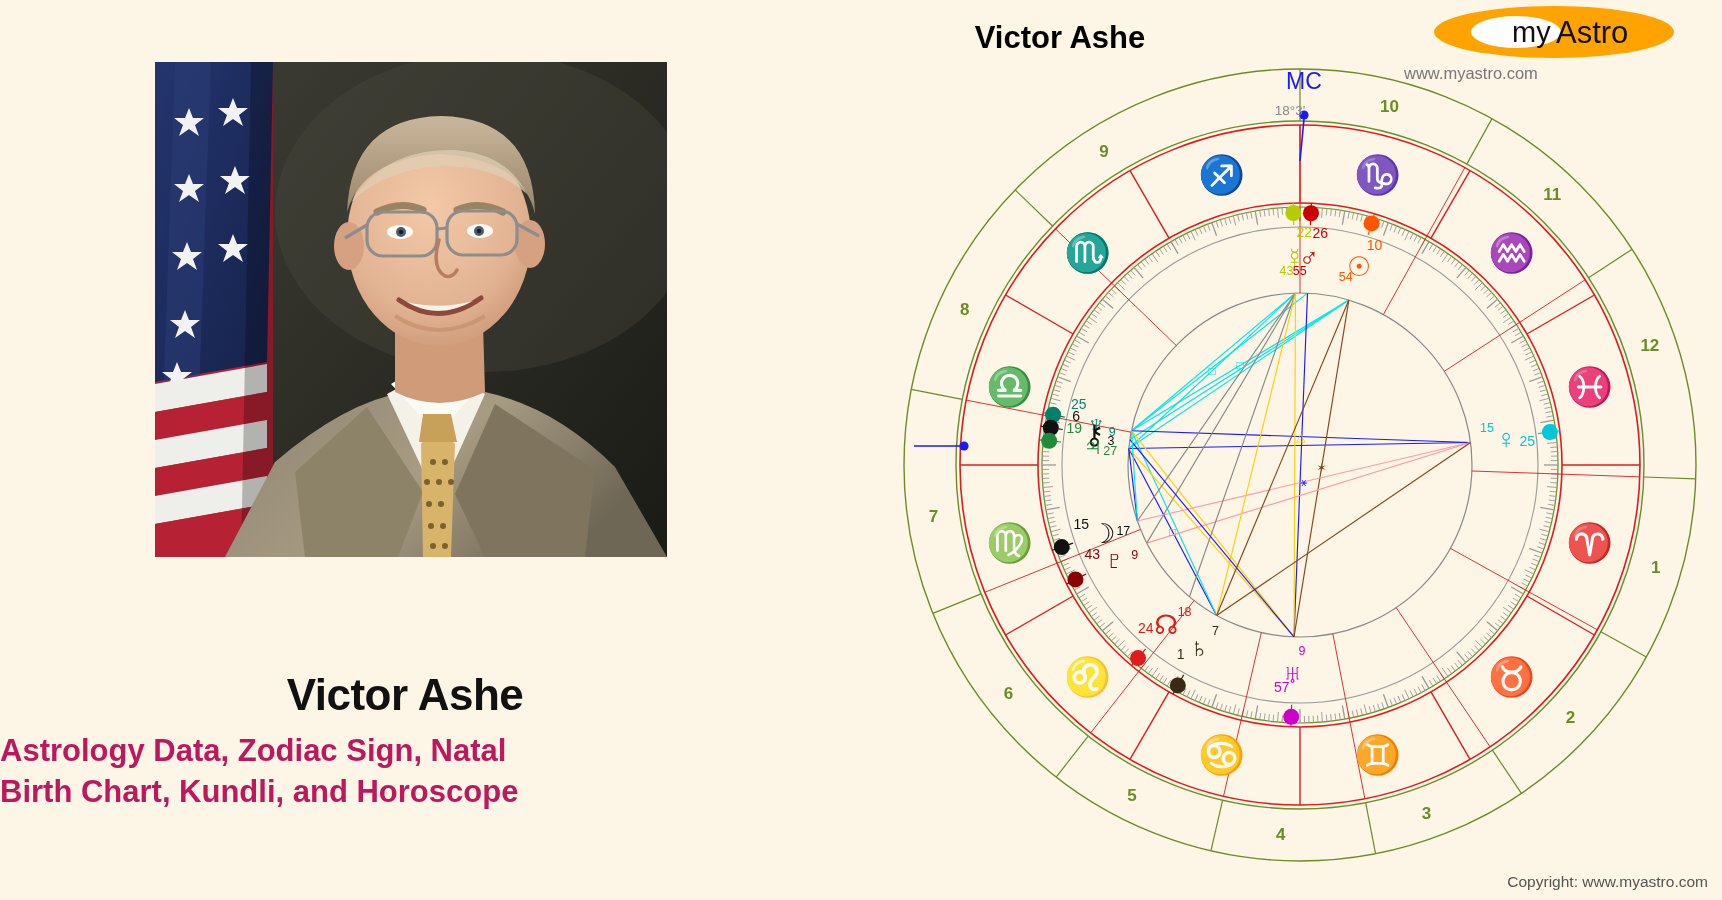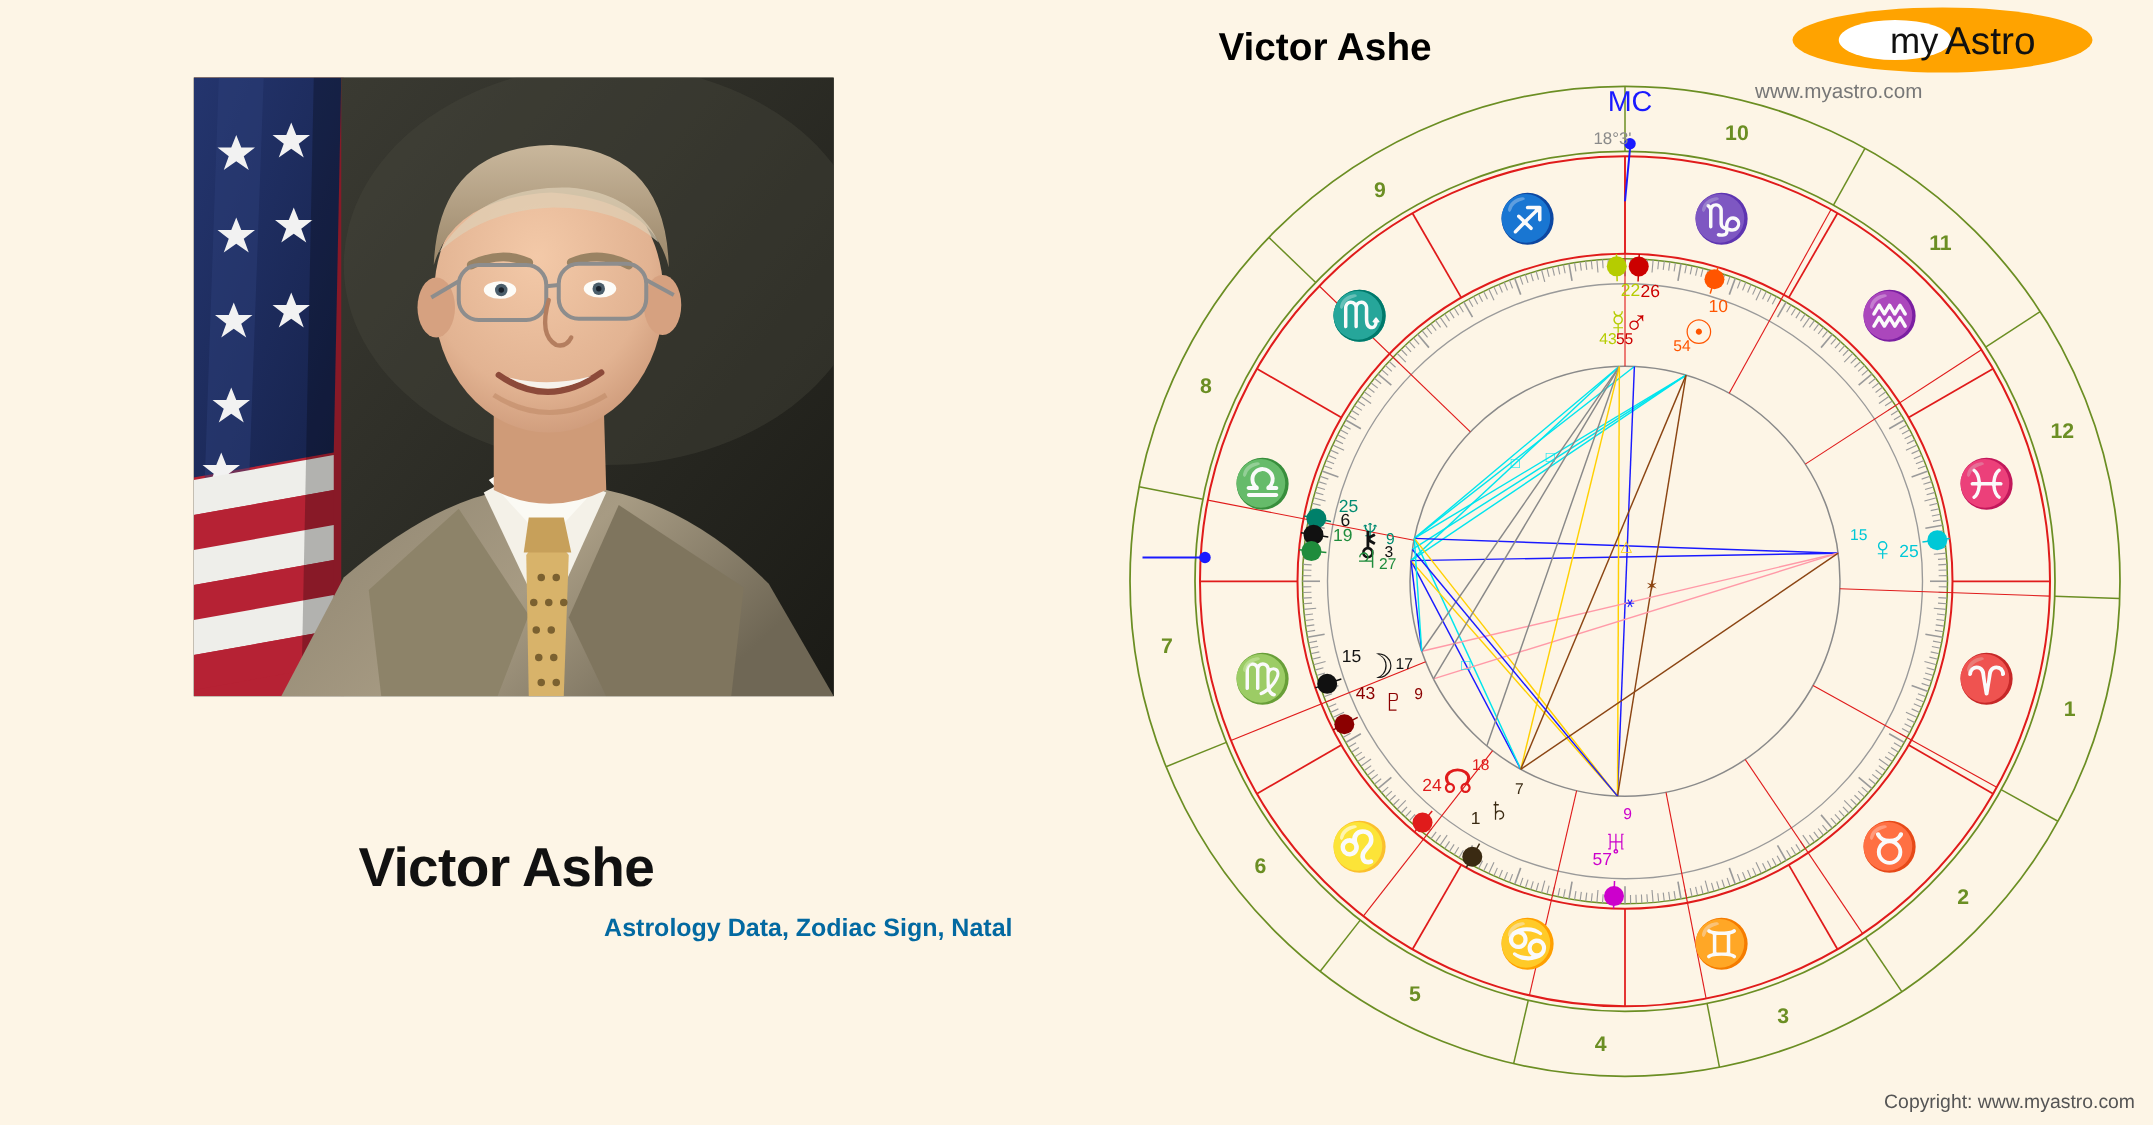--- a/index.html
+++ b/index.html
@@ -37,24 +37,24 @@
     text-align: center;
     font-size: 44px;
     font-weight: bold;
     color: #111;
     letter-spacing: -0.5px;
   }
   #person-subtitle {
     position: absolute;
     left: 0; top: 730px;
     width: 810px;
-    text-align: right;
-    font-size: 20px;
+    text-align: left;
+    font-size: 31px;
     font-weight: bold;
-    color: #0369a1;
+    color: #be185d;
     line-height: 1.33;
   }
   
   #chart-title {
     position: absolute;
     left: 760px; top: 20px;
     width: 600px;
     text-align: center;
     font-size: 31px;
     font-weight: bold;
@@ -215,20 +215,21 @@
         <path d="M252 240 Q284 258 318 239 Q284 248 252 240 Z" fill="#f6f2ec"></path>
 
         <path d="M240 254 Q284 282 330 254" stroke="#c08a68" stroke-width="4" fill="none" opacity="0.6"></path>
       </svg>
     </div>
 
     <div id="person-name-big">Victor Ashe</div>
 
     <div id="person-subtitle">
       <div>Astrology Data, Zodiac Sign, Natal</div>
+      <div>Birth Chart, Kundli, and Horoscope</div>
     </div>
   </div>
 
   <div id="chart-title">Victor Ashe</div>
 
   <div id="logo-box">
     <svg width="300" height="60" viewBox="0 0 300 60" xmlns="http://www.w3.org/2000/svg">
       <ellipse cx="150" cy="28" rx="120" ry="26" fill="#ffa300"></ellipse>
       <ellipse cx="112" cy="28" rx="45" ry="16" fill="#ffffff"></ellipse>
       <text x="108" y="38" font-size="29" fill="#111">my</text>

